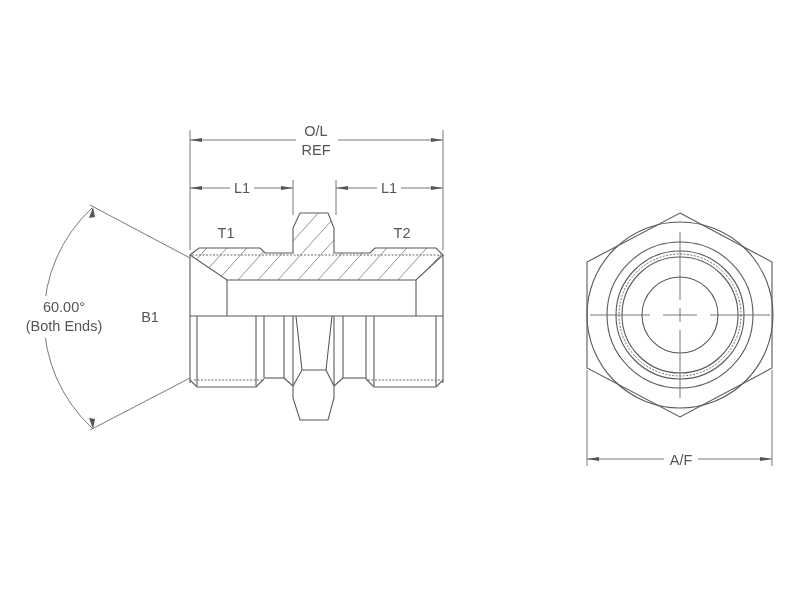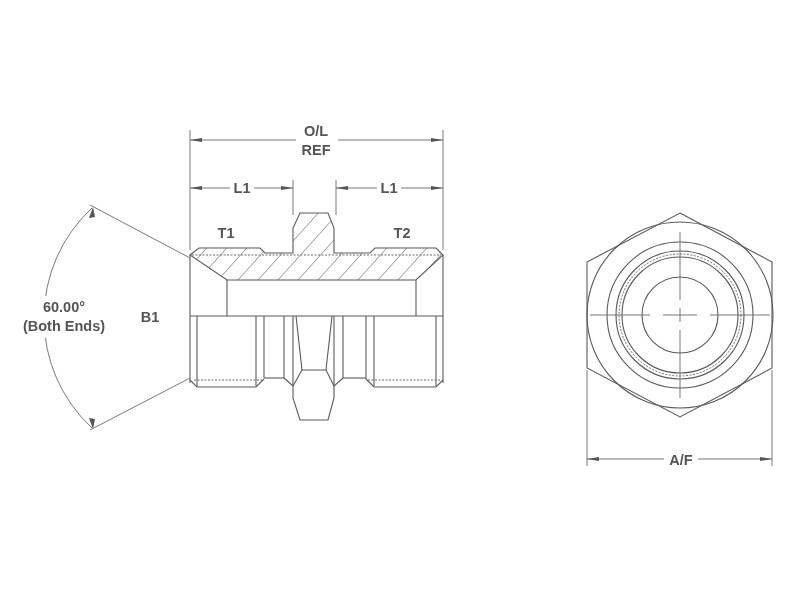--- a/index.html
+++ b/index.html
@@ -1,17 +1,17 @@
 <!DOCTYPE html>
 <html><head>
   <meta charset="utf-8">
   <style>
     html, body { margin:0; padding:0; background:#ffffff; }
     body { width:800px; height:600px; overflow:hidden; position:relative; }
-    #canvas { position:absolute; left:0; top:0; width:676px; height:600px;font-weight:bold; }
+    #canvas { position:absolute; left:0; top:0; width:676px; height:600px; }
     svg { display:block; }
     .lbl { font-family:"Liberation Sans", sans-serif; font-size:14.5px; fill:#555555; }
     .obj { stroke:#5a5a5a; stroke-width:1.1; fill:none; }
     .dim { stroke:#6a6a6a; stroke-width:0.9; fill:none; }
     .hatch { stroke:#7a7a7a; stroke-width:0.8; }
     .dash { stroke:#6a6a6a; stroke-width:1; stroke-dasharray:2 1.5; fill:none; }
     .arrow { fill:#555555; }
   </style>
 </head>
 <body>

